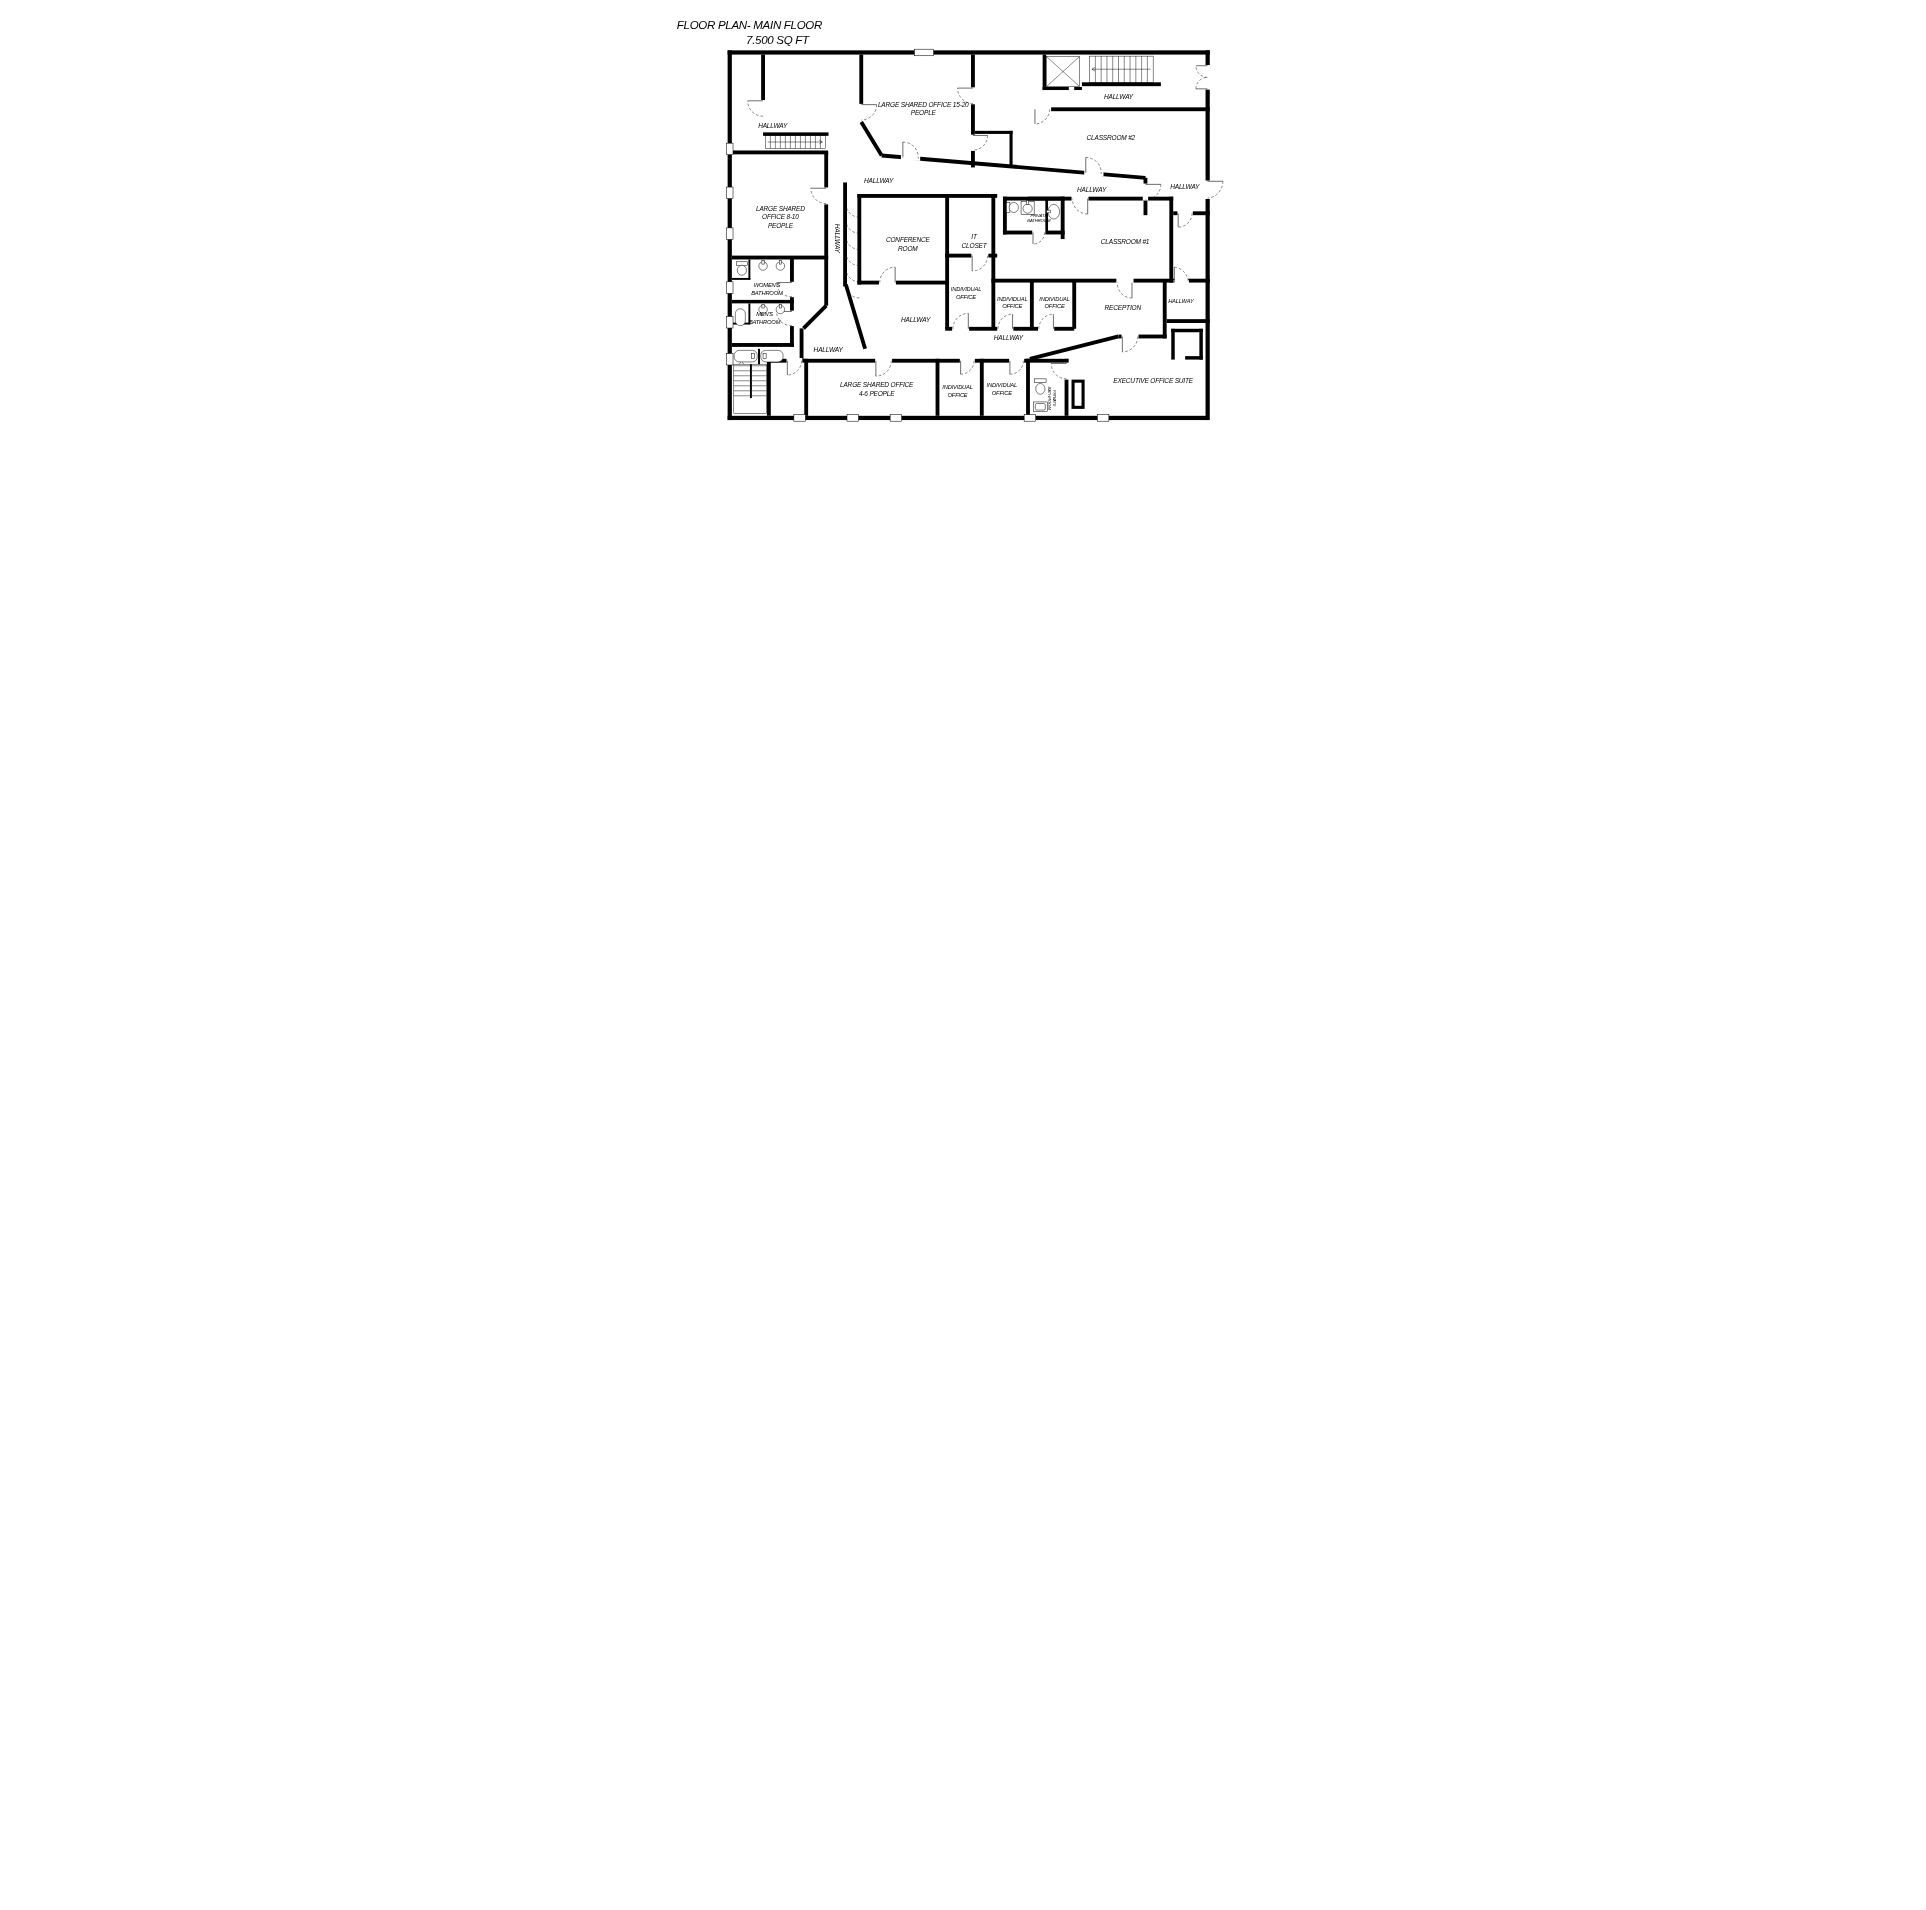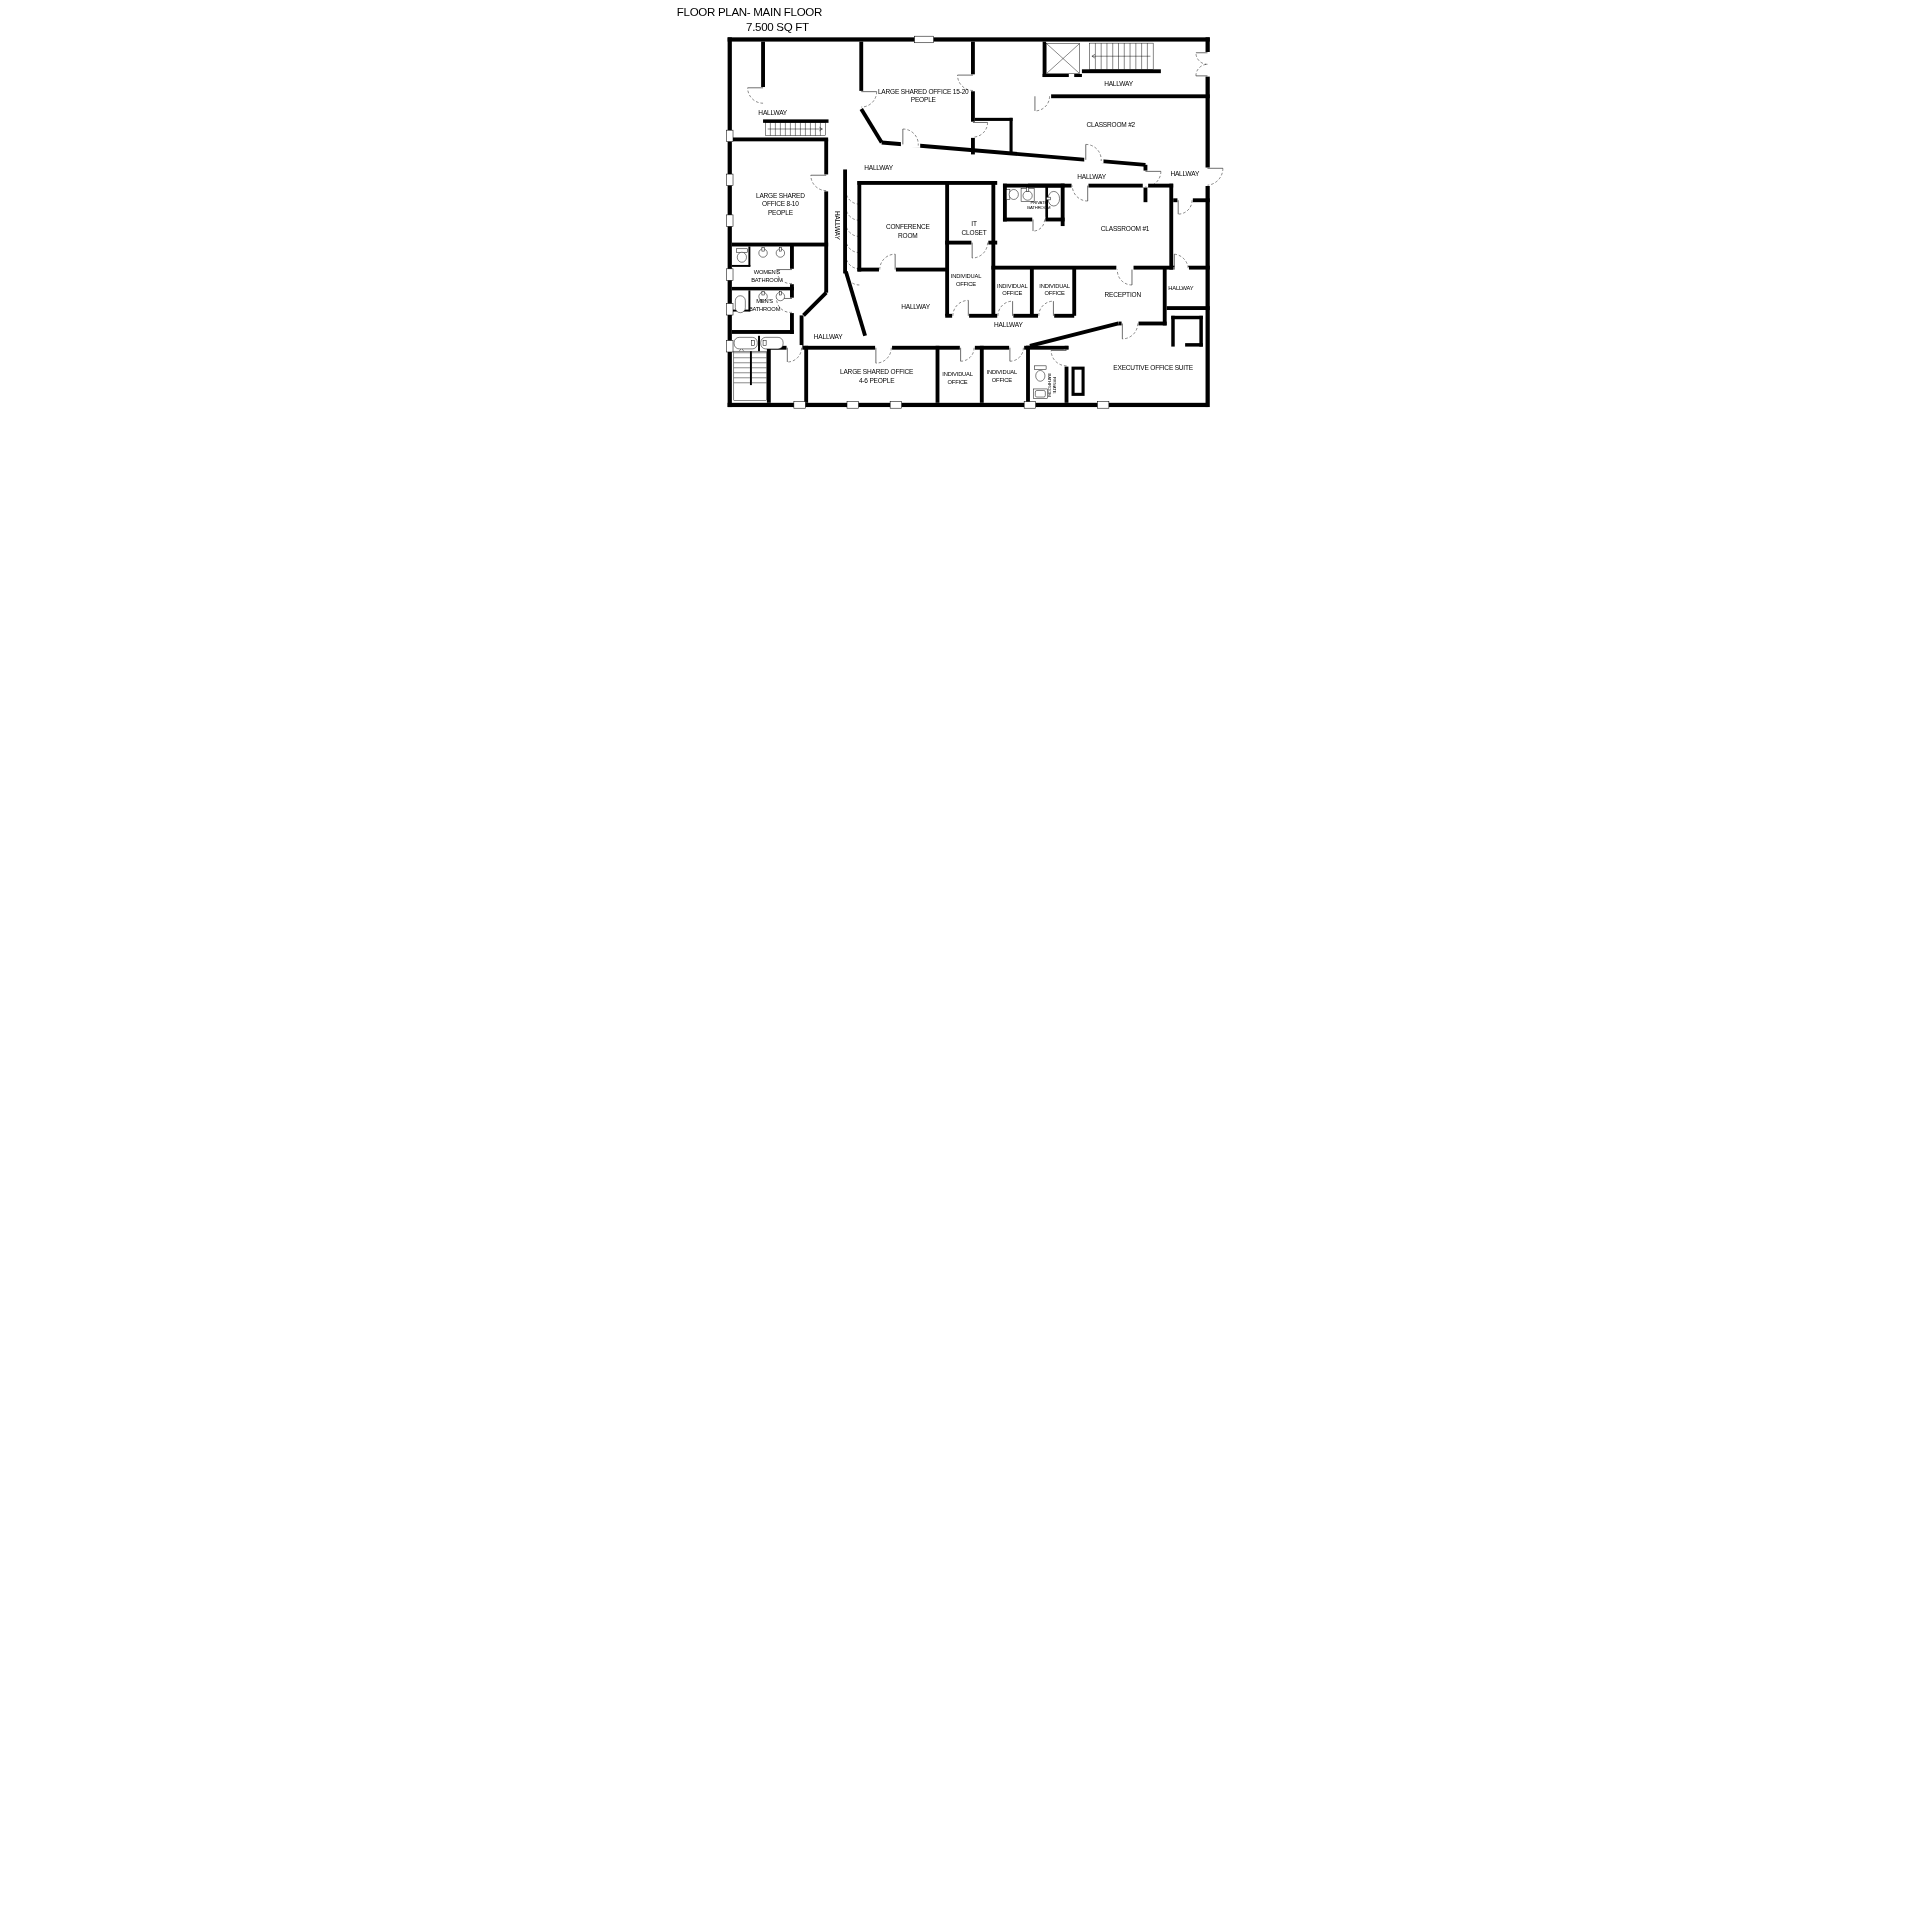--- a/index.html
+++ b/index.html
@@ -1,16 +1,16 @@
 <!DOCTYPE html>
 <html style="font-size:6.2px"><head>
 <meta charset="utf-8">
 <style>
   html,body{margin:0;padding:0;background:#ffffff;}
-  .page{width:100%;max-width:595px;margin:0 auto;}
+  .page{width:100%;max-width:595px;margin:13px auto;font-style:italic;}
   svg{display:block;width:100%;height:auto;background:#fff;}
   .wall{fill:#000;}
   .dwall{stroke:#000;stroke-width:10;}
   .gap{fill:#fff;}
   .win{fill:#fff;stroke:#000;stroke-width:1.4;}
   .thin{fill:none;stroke:#000;stroke-width:1.2;}
   .arc{fill:none;stroke:#000;stroke-width:1.2;stroke-dasharray:7 5;}
   .leaf{stroke:#000;stroke-width:1.5;}
   .fixt{fill:#fff;stroke:#000;stroke-width:1.3;}
   text{font-family:"Liberation Sans",sans-serif;fill:#000;letter-spacing:-0.5px;}

